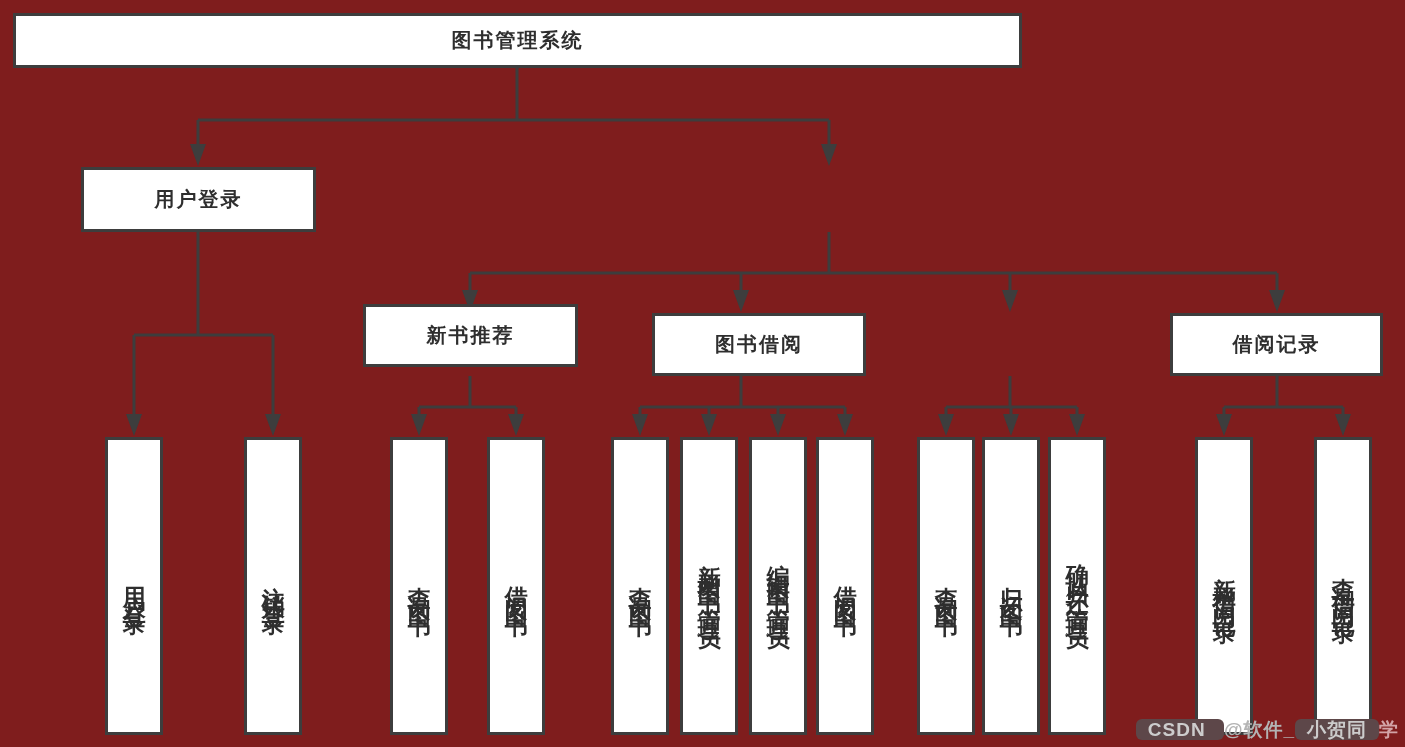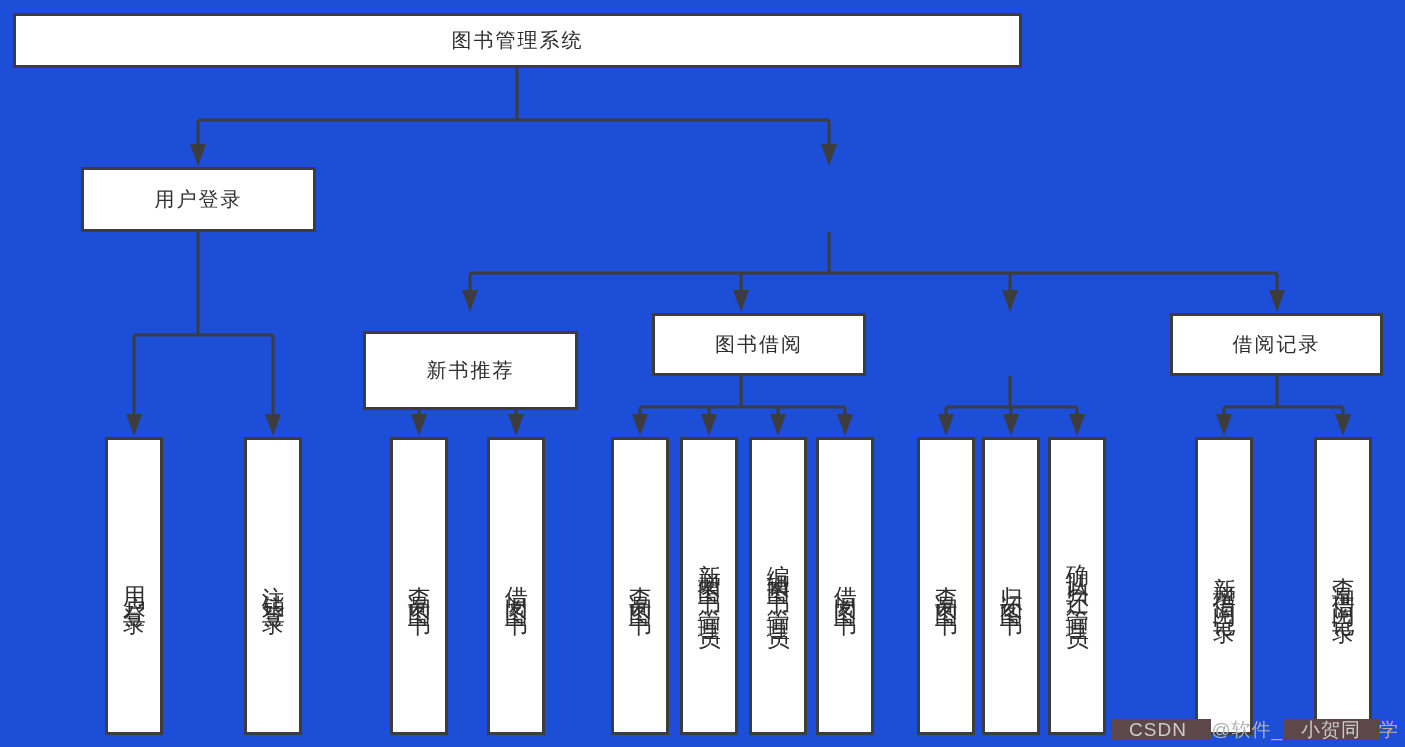--- a/index.html
+++ b/index.html
@@ -1,21 +1,22 @@
 <!DOCTYPE html>
 <html><head>
 <meta charset="utf-8">
 <style>
   html,body{margin:0;padding:0;background:#ffffff;}
   .canvas{
     position:relative;
     width:1405px;height:747px;
-    background:#1d4ed8;
+    background:#7f1d1d;
     font-family:"Liberation Sans","DejaVu Sans",sans-serif;
     overflow:hidden;
+    font-weight:bold;
   }
   .connectors{position:absolute;left:0;top:0;width:1405px;height:747px;}
   .node{
     position:absolute;
     box-sizing:border-box;
     background:#ffffff;
     border:3px solid #3d3d3d;
     display:flex;
     align-items:center;
     justify-content:center;
@@ -35,21 +36,21 @@
   .watermark{
     position:absolute;
     right:6px;
     bottom:4px;
     font-size:19px;
     letter-spacing:1px;
     white-space:nowrap;
     z-index:3;
   }
   .wm-plain{color:#b3b3b3;}
-  .wm-block{background:#5d4749;color:#cccccc;padding:0 18px;}
+  .wm-block{background:#5d4749;color:#cccccc;padding:0 12px;border-radius:6px;}
   .wm-accent{color:#d2a3a6;}
 </style>
 </head>
 <body>
 
 <div class="canvas">
 
   <svg class="connectors" viewBox="0 0 1405 747" xmlns="http://www.w3.org/2000/svg">
     <path fill="none" stroke="#3d3d3d" stroke-width="3" d="
       M517 68 V120 M198 120 H829 M198 120 V150 M829 120 V150
@@ -84,21 +85,21 @@
   </svg>
 
   <div class="node" style="left:13px;top:13px;width:1009px;height:55px">
     <span>图书管理系统</span>
   </div>
 
   <div class="node" style="left:81px;top:167px;width:235px;height:65px">
     <span>用户登录</span>
   </div>
 
-  <div class="node" style="left:363px;top:331px;width:215px;height:79px">
+  <div class="node" style="left:363px;top:304px;width:215px;height:63px">
     <span>新书推荐</span>
   </div>
   <div class="node" style="left:652px;top:313px;width:214px;height:63px">
     <span>图书借阅</span>
   </div>
   <div class="node" style="left:1170px;top:313px;width:213px;height:63px">
     <span>借阅记录</span>
   </div>
 
   <div class="node leaf" style="left:105px;top:437px;width:58px;height:298px">

